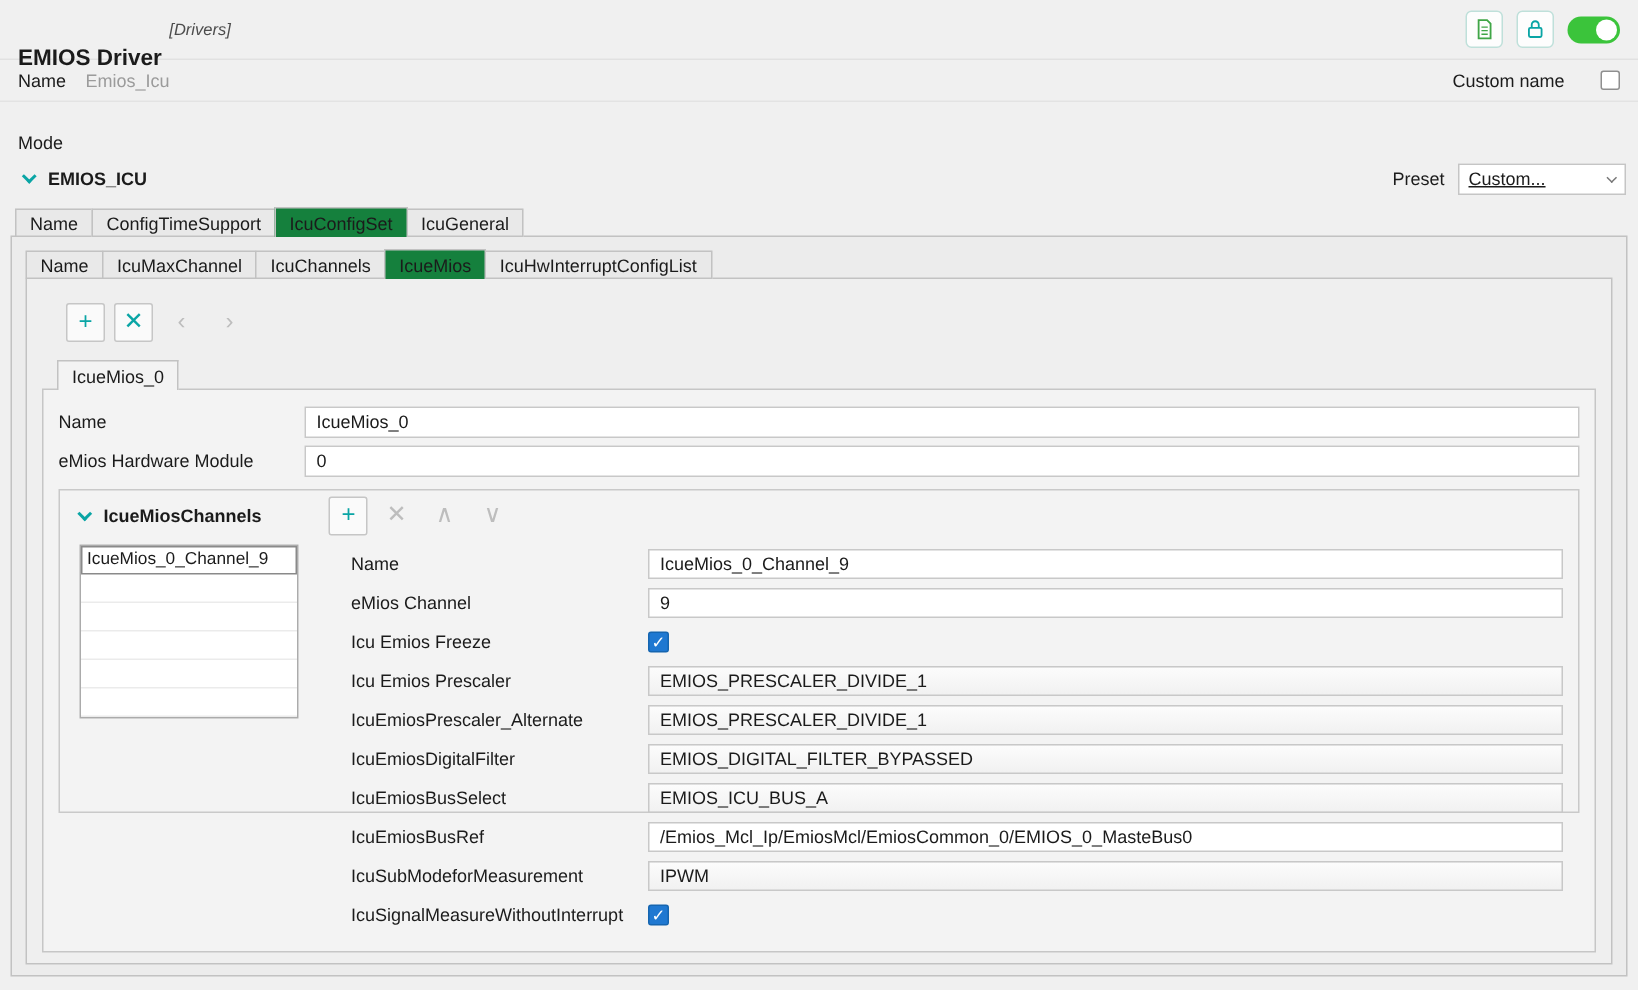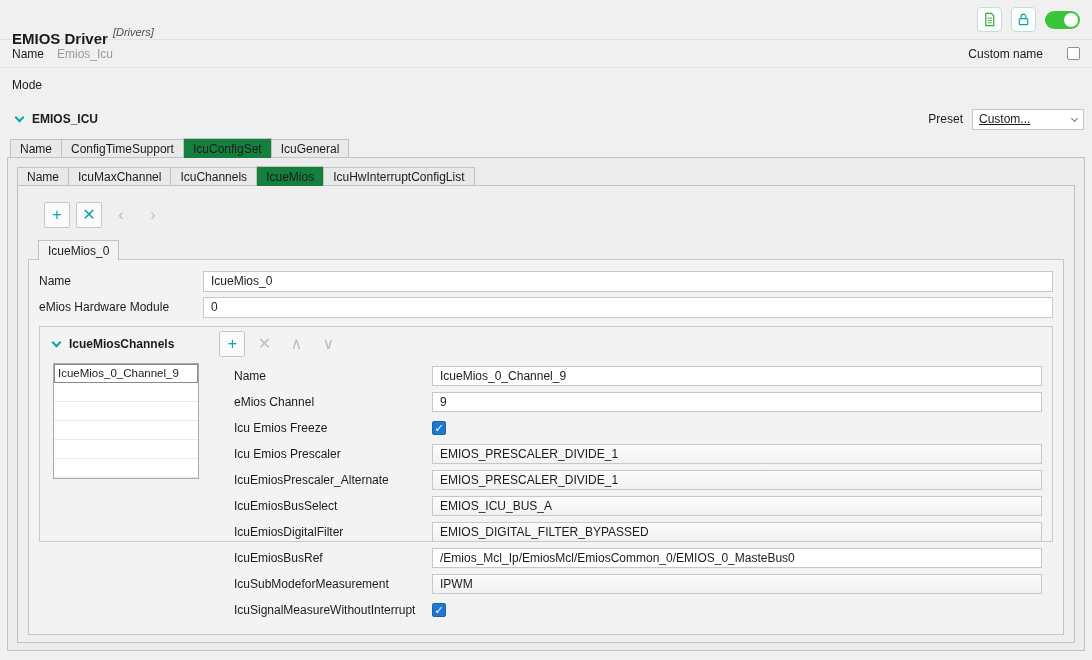--- a/index.html
+++ b/index.html
@@ -9,34 +9,34 @@
     background:#f0f0f0;
     font-family:"Liberation Sans","DejaVu Sans",sans-serif;
     font-size:12px;
     color:#1b1b1b;
   }
   button { font:inherit; background:none; border:none; cursor:pointer; padding:0; }
 
   
   .header { height:40px; display:flex; align-items:center; padding:0 12px; border-bottom:1px solid #e1e1e1; }
   .title { font-size:15px; font-weight:700;margin-top:37px; }
-  .subtitle { font-size:11px; font-style:italic; color:#4d4d4d; margin-left:5px; position:relative; top:12px; }
+  .subtitle { font-size:11px; font-style:italic; color:#4d4d4d; margin-left:5px; position:relative; top:0; }
   .header-icons { margin-left:auto; display:flex; align-items:center; gap:9px; }
   .icon-btn { width:25px; height:25px; border:1px solid #bfe0da; border-radius:4px; background:#fdfdfd; display:flex; align-items:center; justify-content:center; }
   .toggle { width:35px; height:18px; border-radius:9px; background:#3bc43b; position:relative; }
   .toggle::after { content:""; position:absolute; top:2px; right:2px; width:14px; height:14px; border-radius:50%; background:#fff; }
 
   
   .name-row { height:28px; display:flex; align-items:center; padding:0 12px; border-bottom:1px solid #e3e3e3; }
   .rlabel { margin-right:13px; }
   .name-value { color:#9b9b9b; flex:1; }
   .custom-name { display:flex; align-items:center; gap:24px; }
   .cbox { width:13px; height:13px; border:1px solid #8f8f8f; background:#fff; border-radius:2px; }
 
-  .mode-row { height:34px; display:flex; align-items:center; padding:0 8px 0 12px; gap:9px; }
+  .mode-row { height:34px; display:flex; align-items:flex-end; padding:0 8px 0 12px; gap:9px; }
   .ti { flex:1; height:22px; background:#fff; border:1px solid #c5c5c5; display:flex; align-items:center; padding:0 7px; }
 
   
   .section-header { height:26px; margin-top:4px; display:flex; align-items:center; padding:0 8px 0 16px; }
   .chev { width:7px; height:7px; border-right:2px solid #0aa5a5; border-bottom:2px solid #0aa5a5; transform:rotate(45deg); margin-top:-4px; }
   .section-title { font-weight:700; margin-left:9px; }
   .preset { margin-left:auto; display:flex; align-items:center; gap:9px; }
   .preset-box { width:112px; height:21px; background:#fff; border:1px solid #c5c5c5; display:flex; align-items:center; justify-content:space-between; padding:0 6px;text-decoration:underline; }
   .dd-arrow { width:5px; height:5px; border-right:1.5px solid #777; border-bottom:1.5px solid #777; transform:rotate(45deg); margin-top:-2px; }
 
@@ -228,30 +228,30 @@
             </div>
 
             <div class="frow">
               <span class="flabel">IcuEmiosPrescaler_Alternate</span>
               <div class="fvalue combo">
                 <span>EMIOS_PRESCALER_DIVIDE_1</span>
               </div>
             </div>
 
             <div class="frow">
+              <span class="flabel">IcuEmiosDigitalFilter</span>
+              <div class="fvalue combo">
+                <span>EMIOS_DIGITAL_FILTER_BYPASSED</span>
+              </div>
+            </div>
+
+            <div class="frow">
               <span class="flabel">IcuEmiosBusSelect</span>
               <div class="fvalue combo">
                 <span>EMIOS_ICU_BUS_A</span>
-              </div>
-            </div>
-
-            <div class="frow">
-              <span class="flabel">IcuEmiosDigitalFilter</span>
-              <div class="fvalue combo">
-                <span>EMIOS_DIGITAL_FILTER_BYPASSED</span>
               </div>
             </div>
 
             <div class="frow">
               <span class="flabel">IcuEmiosBusRef</span>
               <div class="fvalue">
                 <span>/Emios_Mcl_Ip/EmiosMcl/EmiosCommon_0/EMIOS_0_MasteBus0</span>
               </div>
             </div>
 

